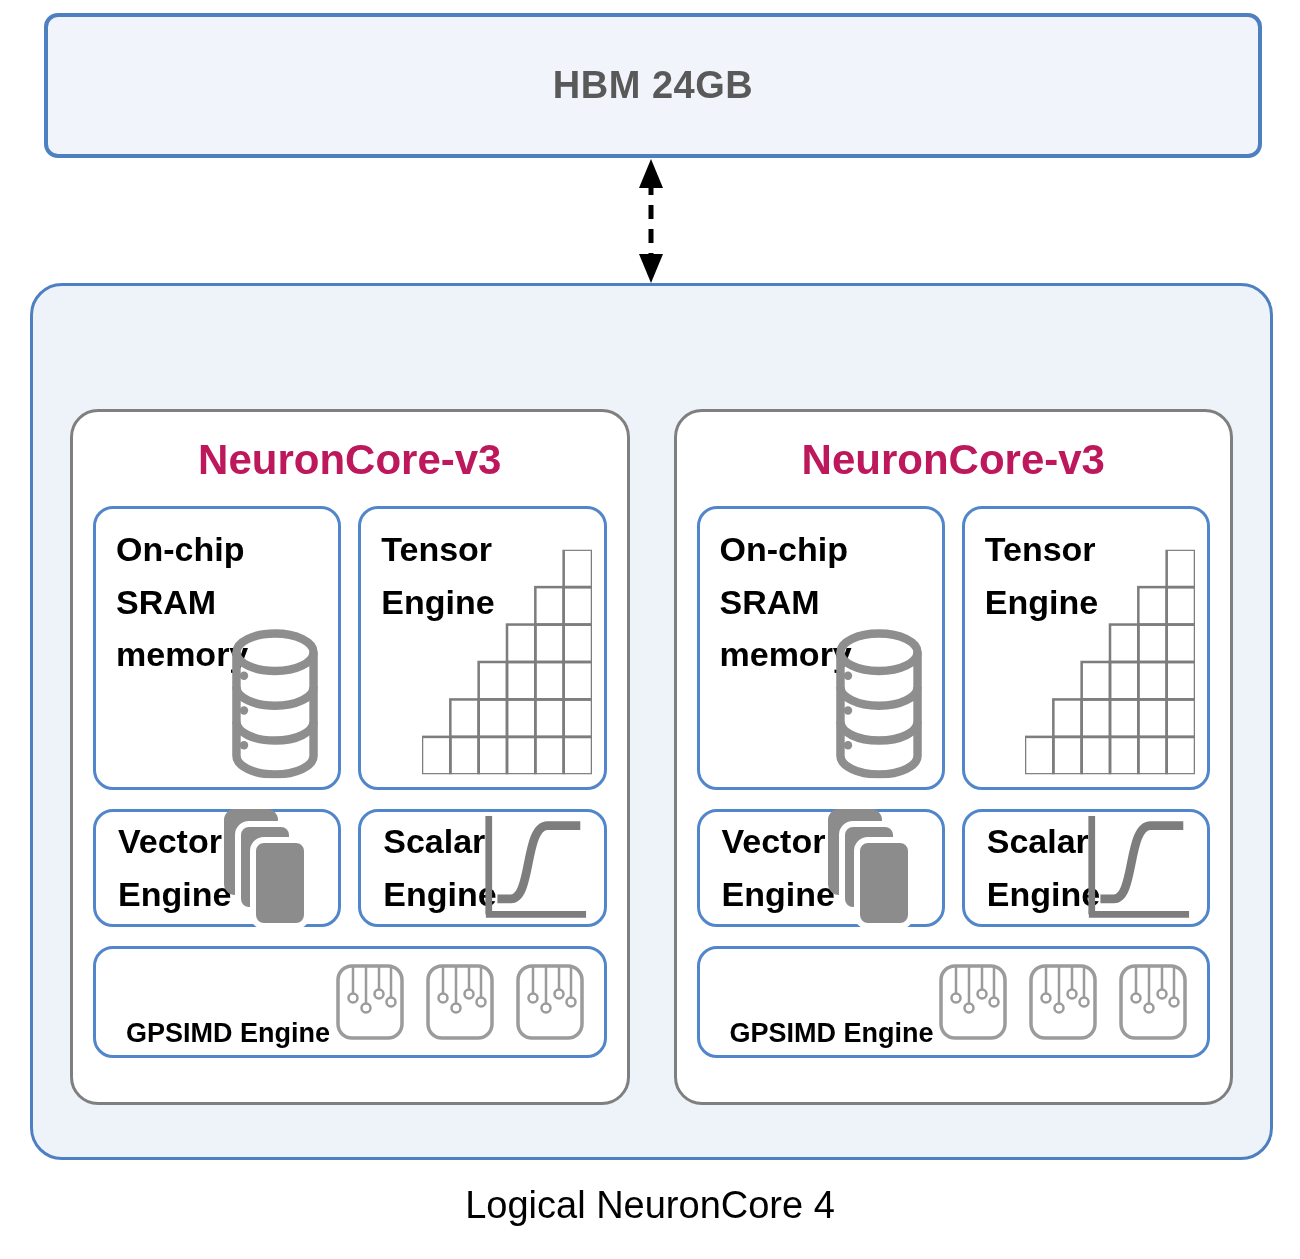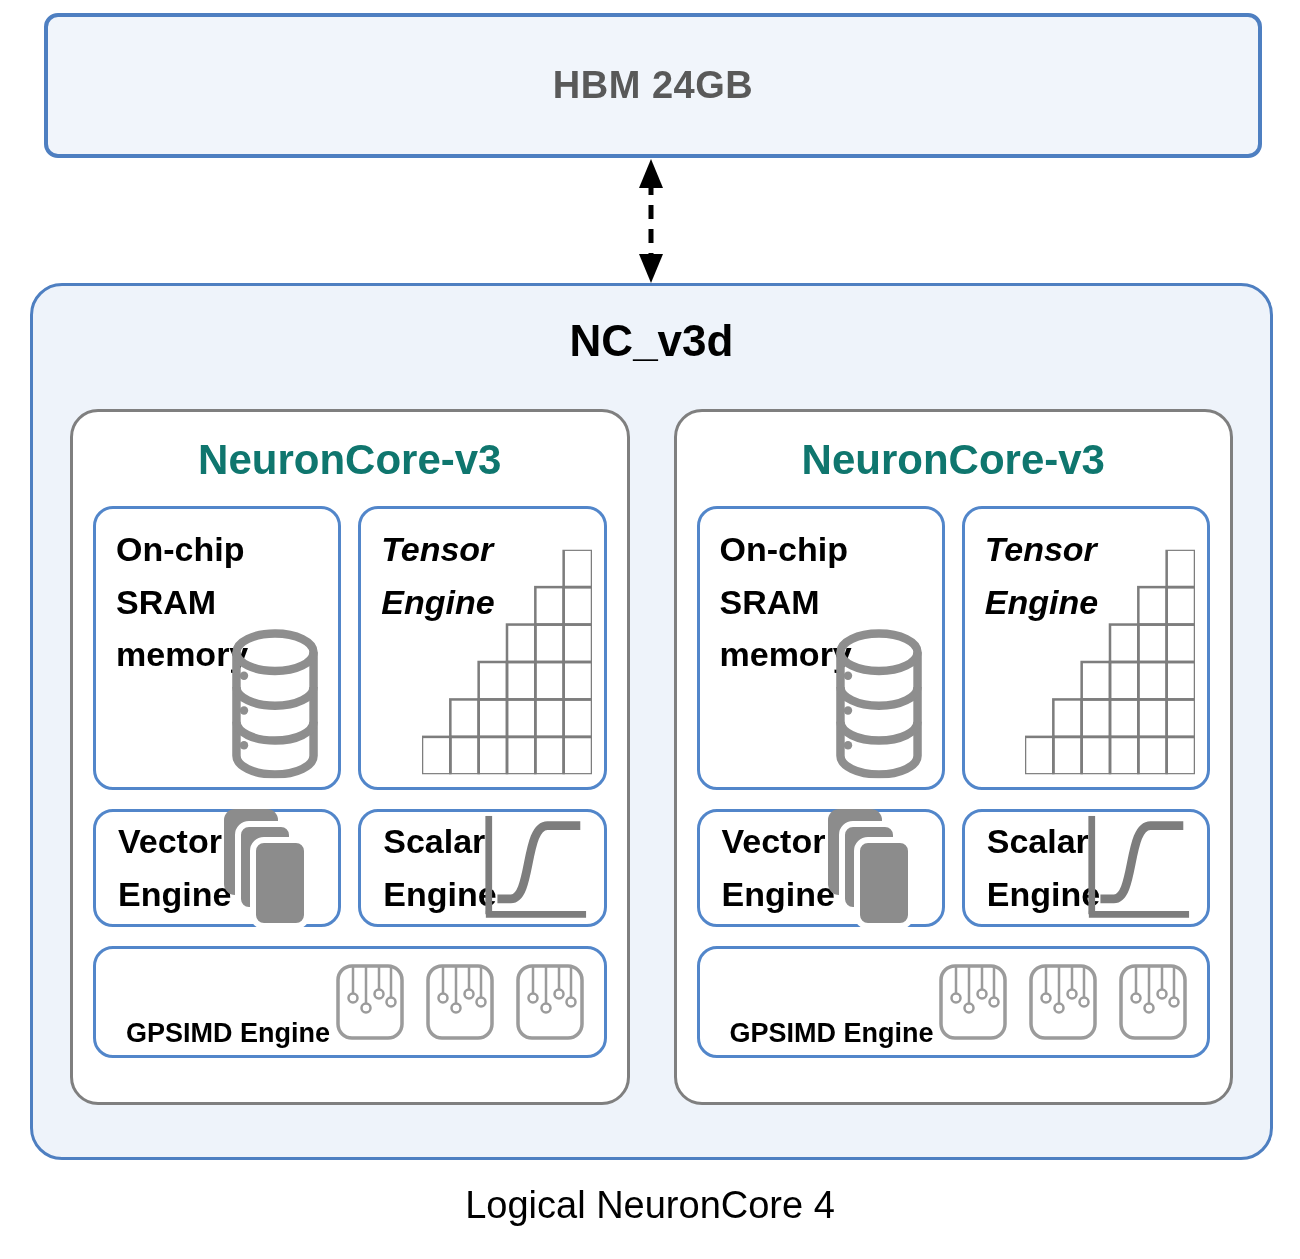--- a/index.html
+++ b/index.html
@@ -43,37 +43,37 @@
   }
   .cores-row{
     position:absolute;left:37px;right:37px;top:123px;bottom:52px;
     display:flex;gap:44px;
   }
   .core{
     flex:1;background:#ffffff;border:3px solid var(--gray-border);
     border-radius:28px;position:relative;padding:22px 20px 0 20px;
   }
   .core-title{
-    text-align:center;font-size:42px;font-weight:600;color:#0f766e;margin-top:2px;
+    text-align:center;font-size:42px;font-weight:600;color:#be185d;margin-top:2px;
   }
   .engines{
     margin-top:22px;display:grid;grid-template-columns:1fr 1fr;
     column-gap:17px;row-gap:19px;
   }
   .engine-box{
     border:3px solid var(--inner-blue-border);border-radius:20px;
     background:#ffffff;position:relative;
   }
   .eb-tall{height:284px;}
   .eb-mid{height:118px;}
   .eb-wide{grid-column:1 / -1;height:112px;display:flex;align-items:flex-end;}
   .engine-label{font-size:34px;font-weight:600;color:#000;line-height:1.55;}
   .eb-tall .engine-label{position:absolute;top:14px;left:20px;}
   .lbl-sram{width:140px;}
-  .lbl-tensor{width:120px;font-style:italic;}
+  .lbl-tensor{width:120px;}
   .eb-mid .engine-label{position:absolute;left:22px;top:50%;transform:translateY(-50%);width:112px;}
   .eb-wide .engine-label{margin-left:30px;font-size:27px;}
 
   .db-icon{position:absolute;right:16px;bottom:8px;}
   .stairs-icon{position:absolute;right:12px;bottom:12px;}
   .cards-icon{position:absolute;right:26px;top:50%;transform:translateY(-50%);}
   .sigmoid-icon{position:absolute;right:16px;top:50%;transform:translateY(-50%);}
   .gpsimd-icons{position:absolute;right:20px;top:50%;transform:translateY(-50%);display:flex;gap:22px;}
 
   
@@ -163,21 +163,20 @@
     <span class="hbm-label">HBM 24GB</span>
   </div>
 
   <svg class="link-arrow" width="44" height="124" viewBox="0 0 44 124">
     <line x1="22" y1="22" x2="22" y2="102" stroke="#000000" stroke-width="5" stroke-dasharray="14 10"></line>
     <polygon points="22,0 10,29 34,29" fill="#000000"></polygon>
     <polygon points="22,124 10,95 34,95" fill="#000000"></polygon>
   </svg>
 
   <div class="nc-panel">
-    <div class="nc-title">NC_v3d</div>
 
     <div class="cores-row">
 
       <section class="core">
         <h3 class="core-title">NeuronCore-v3</h3>
         <div class="engines">
           <div class="engine-box eb-tall">
             <div class="engine-label lbl-sram">On-chip SRAM memory</div>
             <svg class="db-icon" width="94" height="152" viewBox="0 0 100 160">
                 <use href="#sym-db"></use>

